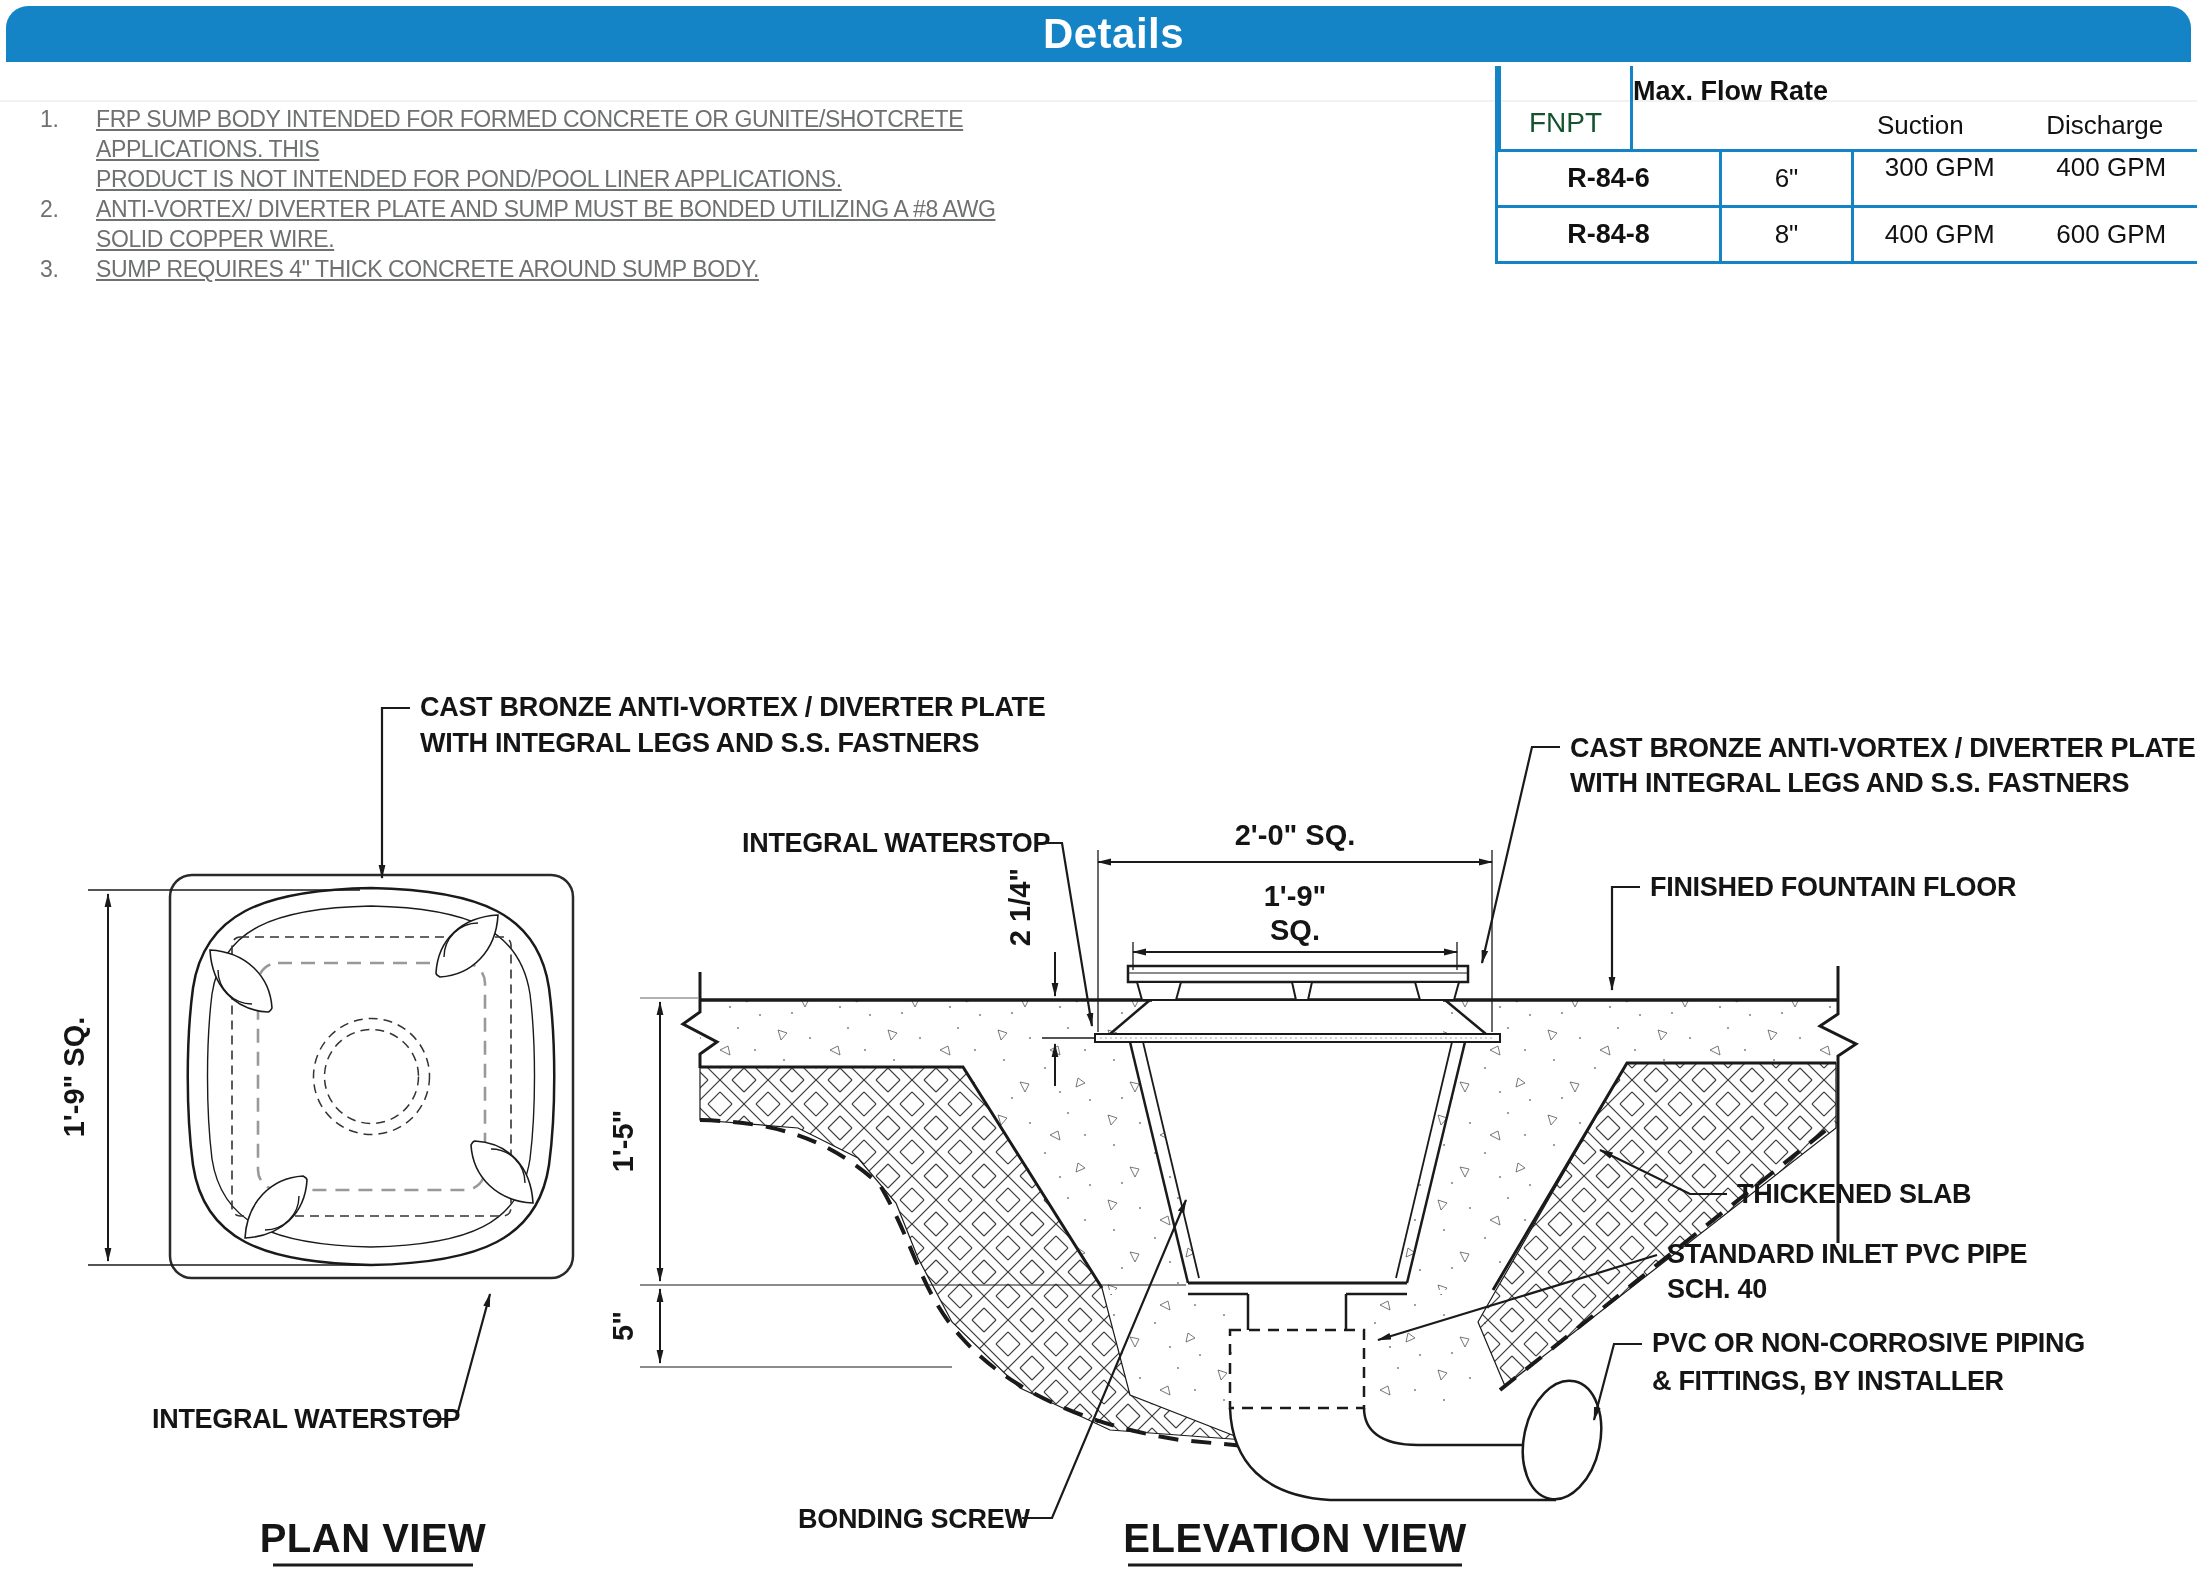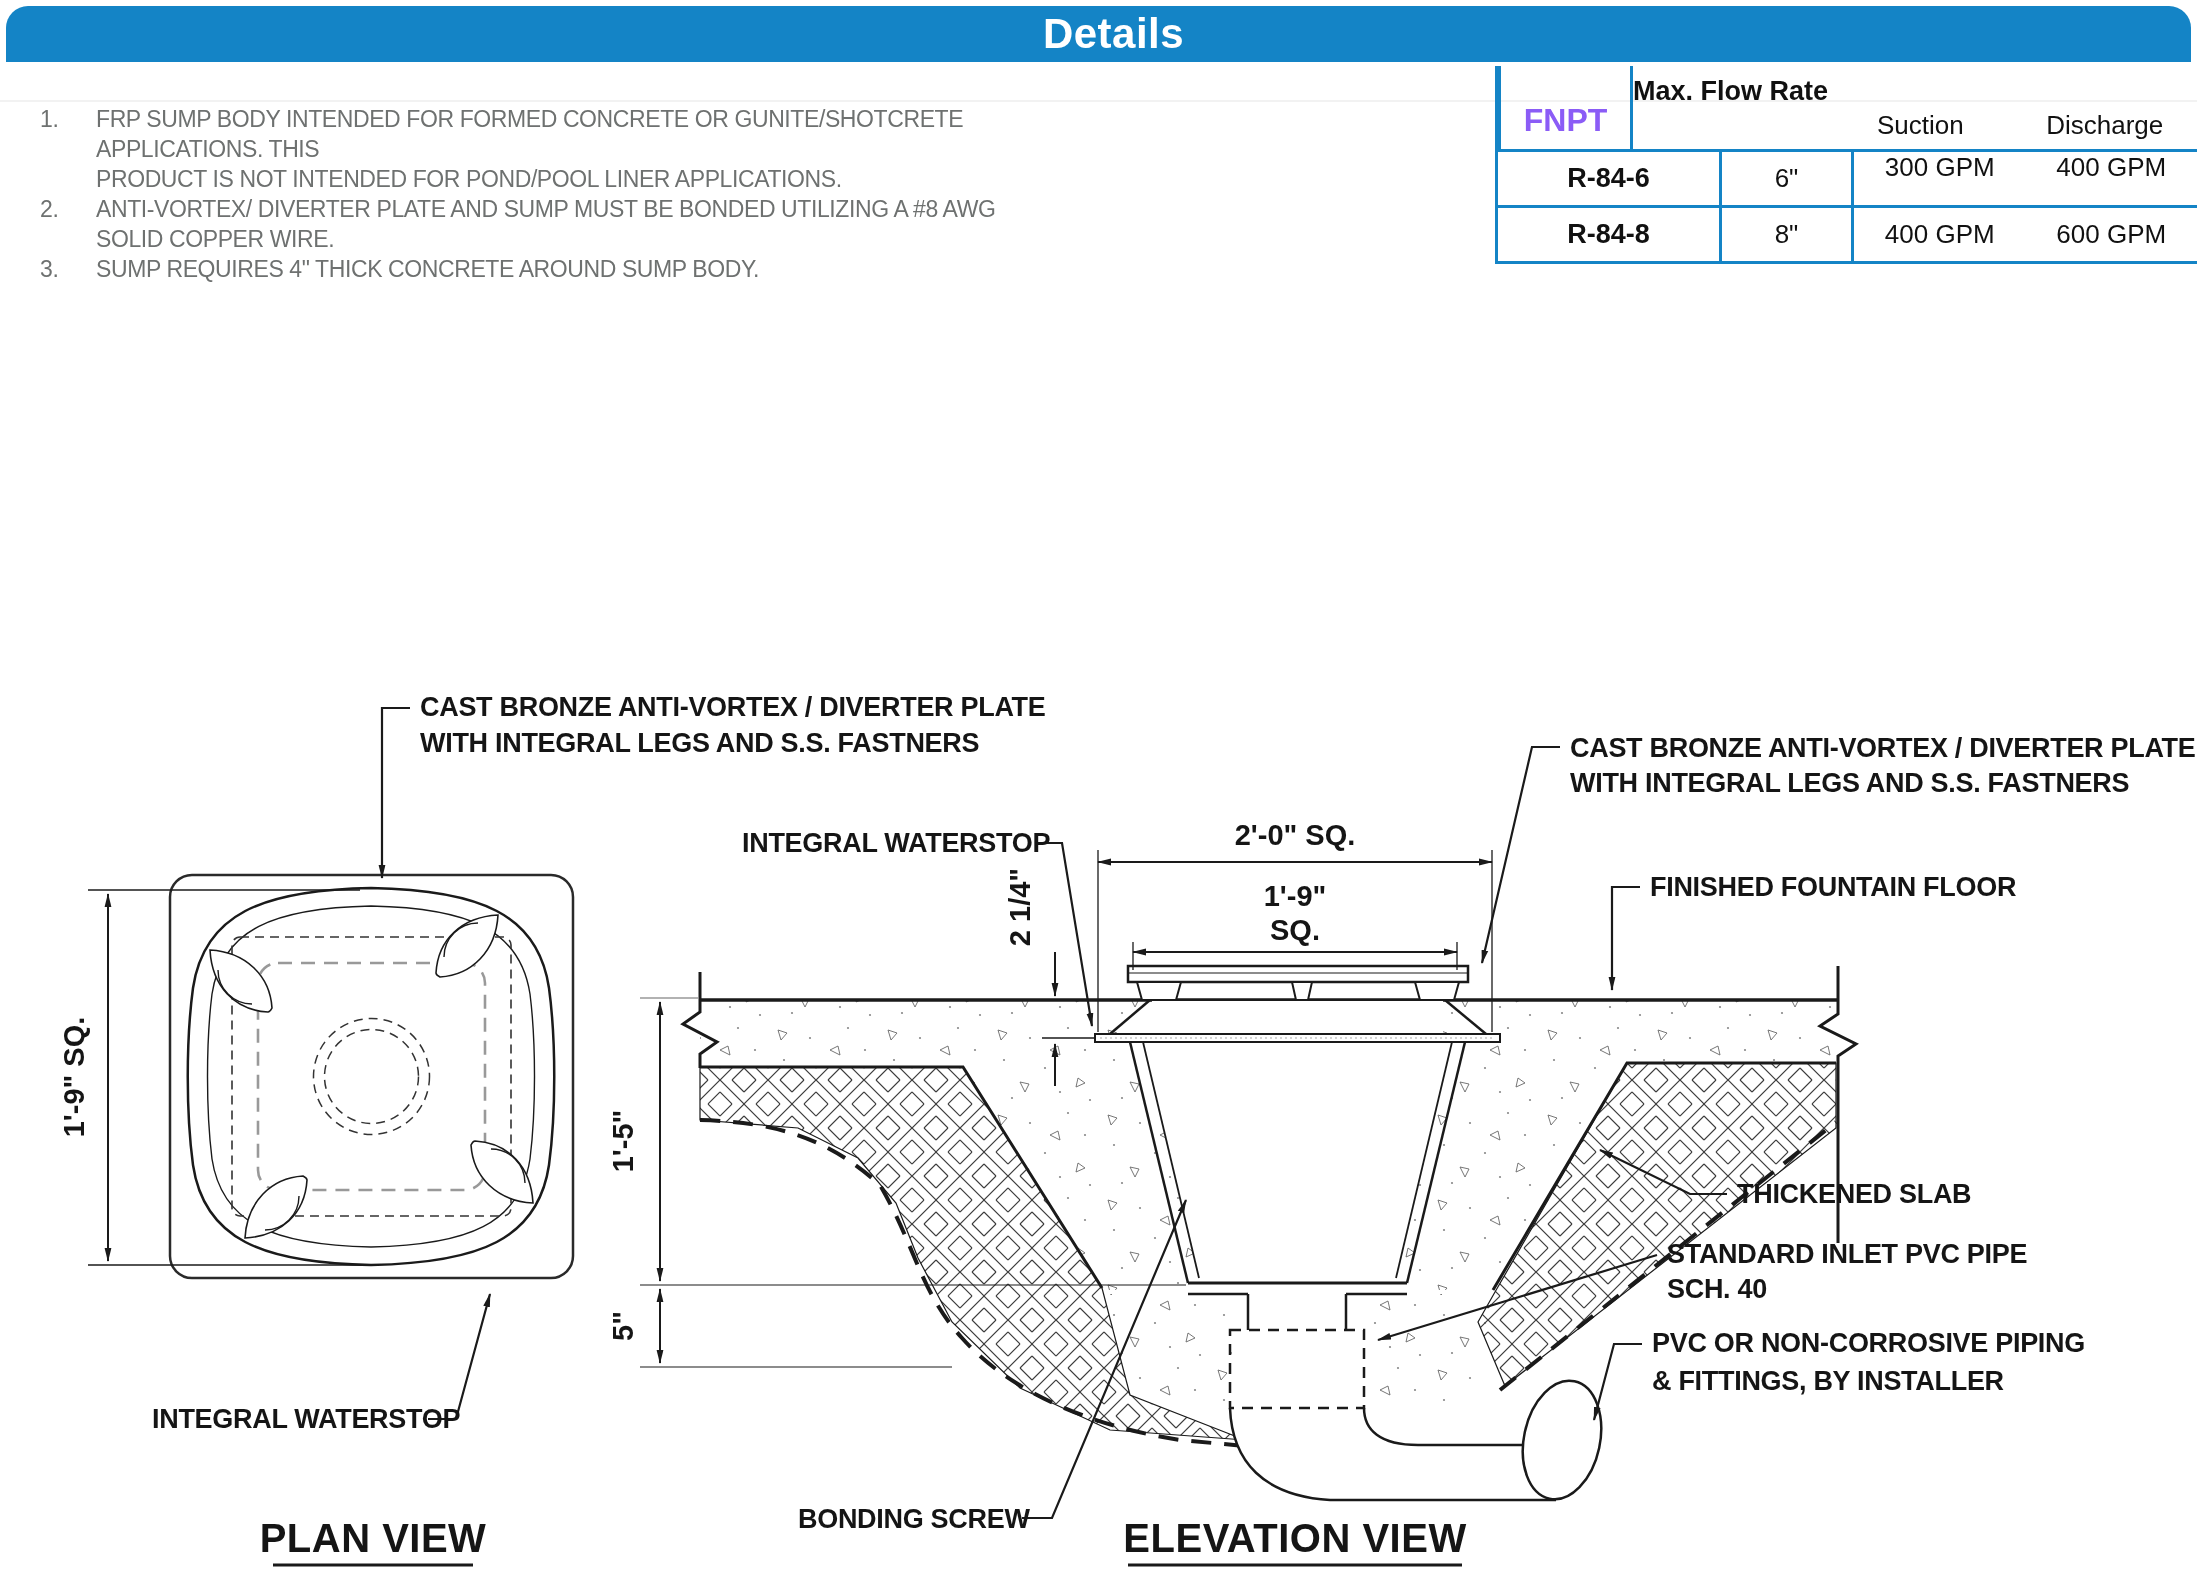--- a/index.html
+++ b/index.html
@@ -5,32 +5,32 @@
   html,body{margin:0;padding:0;background:#fff;}
   body{width:2197px;height:1581px;position:relative;font-family:"Liberation Sans",sans-serif;overflow:hidden;}
   .hdr{position:absolute;left:6px;right:6px;top:6px;height:56px;border-radius:22px 22px 0 0;
        display:flex;align-items:center;justify-content:center;padding-left:30px;}
   .hdr-title{color:#fff;font-size:42px;font-weight:bold;letter-spacing:.5px;}
   .divider{position:absolute;left:0;right:0;top:100px;height:2px;background:#f2f2f2;}
   .notes{position:absolute;left:40px;top:104px;width:980px;color:#6e7170;letter-spacing:-.4px;}
   .notes-h{font-size:25px;margin-bottom:18px;}
   .note-item{display:flex;font-size:23px;line-height:30px;}
   .note-num{width:56px;flex:none;}
-  .note-text{flex:1;}
+  .note-text{flex:1;text-decoration:underline;}
   .tbl{position:absolute;left:1495px;top:66px;width:702px;}
   .tbl,.tbl *{box-sizing:border-box;}
   .trow{display:flex;}
   .thead{height:86px;border-left:3px solid var(--acc);border-bottom:3px solid var(--acc);}
   .tdata{height:56px;border-left:3px solid var(--acc);border-bottom:3px solid var(--acc);}
   .c-model{width:221px;flex:none;display:flex;flex-direction:column;align-items:center;justify-content:center;}
   .c-fnpt{width:132px;flex:none;border-left:3px solid var(--acc);display:flex;align-items:center;justify-content:center;}
   .c-flow{flex:1;border-left:3px solid var(--acc);display:flex;flex-direction:row;}
   .c-suc,.c-dis{width:50%;text-align:center;}
   .hd-txt{font-size:27px;font-weight:bold;color:#111;line-height:33px;}
-  .hd-mid{font-size:32px;font-weight:bold;color:#8b5cf6;}
+  .hd-mid{font-size:28px;font-weight:normal;color:#14532d;}
   .flow-top{text-align:center;font-size:27px;font-weight:bold;color:#111;padding-top:10px;}
   .flow-sub{display:flex;flex:1;align-items:flex-end;padding-bottom:8px;font-size:26px;font-weight:normal;color:#111;}
   .cell-model{font-size:27px;font-weight:bold;color:#111;}
   .cell-val{font-size:26px;color:#111;}
   svg text{fill:#151515;font-family:"Liberation Sans",sans-serif;}
   .lbl{font-size:27px;font-weight:600;letter-spacing:-.3px;}
   .dim{font-size:29px;font-weight:600;}
   .vtitle{font-size:40px;font-weight:bold;letter-spacing:.5px;}
 </style>
 </head>

